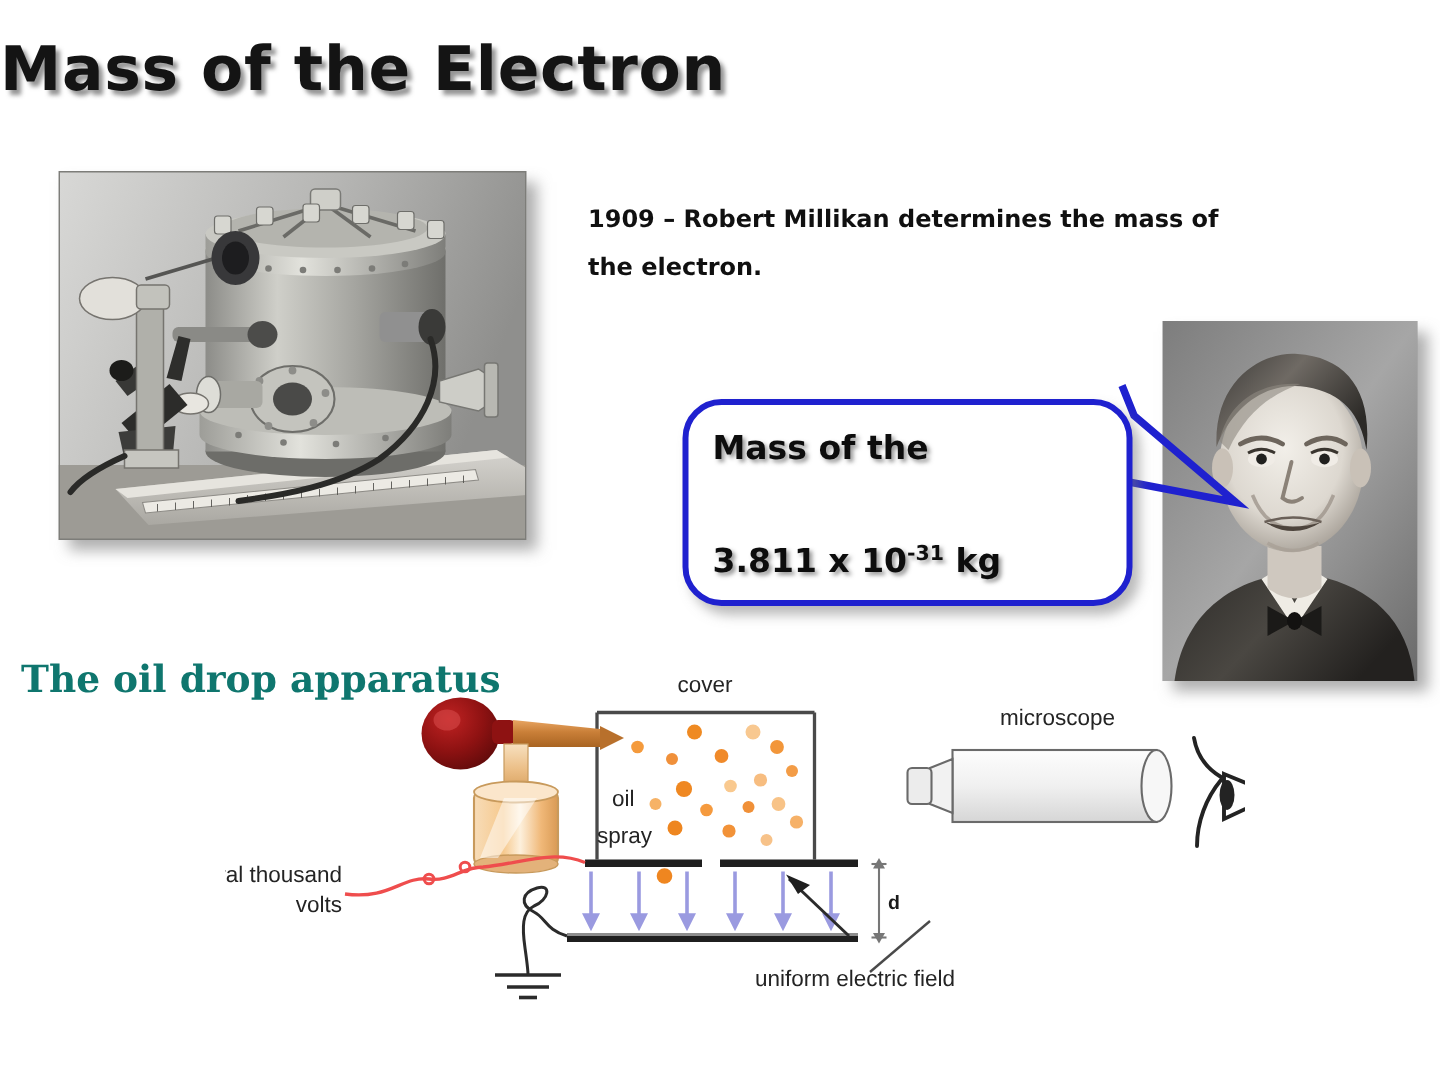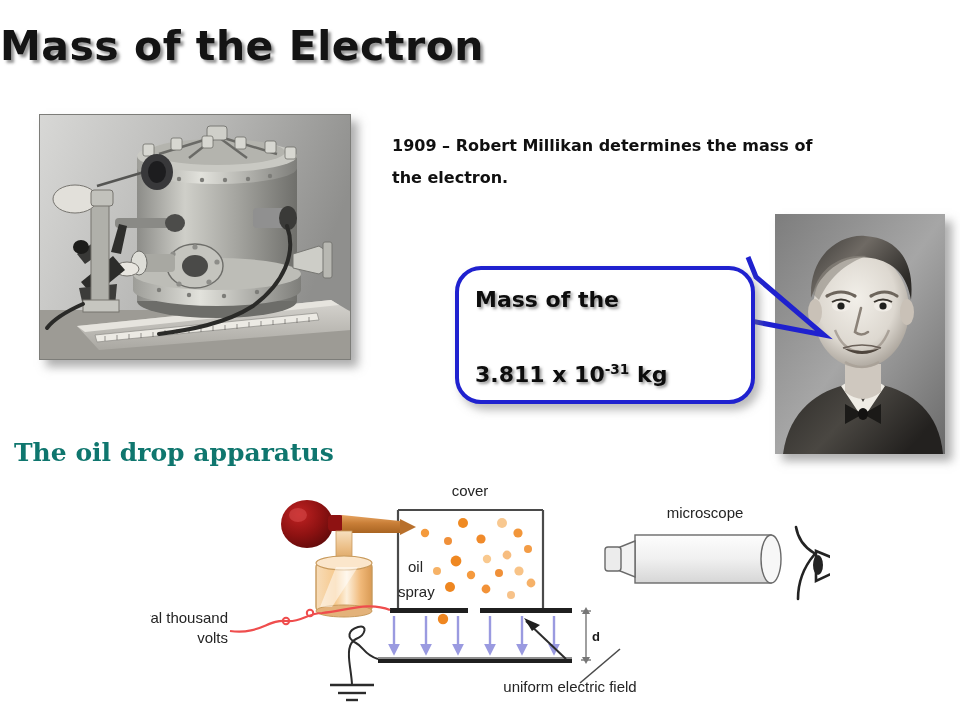--- a/index.html
+++ b/index.html
@@ -119,21 +119,21 @@
   }
   #callout-text sup {
     font-size: 0.62em;
     vertical-align: super;
   }
 
   
   #diagram {
     position: absolute;
     left: 150px;
-    top: 471px;
+    top: 436px;
     width: 680px;
     height: 240px;
   }
   #diagram svg { display: block; }
   .dlabel {
     font-family: "Liberation Sans", sans-serif;
     font-size: 15px;
     fill: #242424;
   }
   .dlabel-small {

